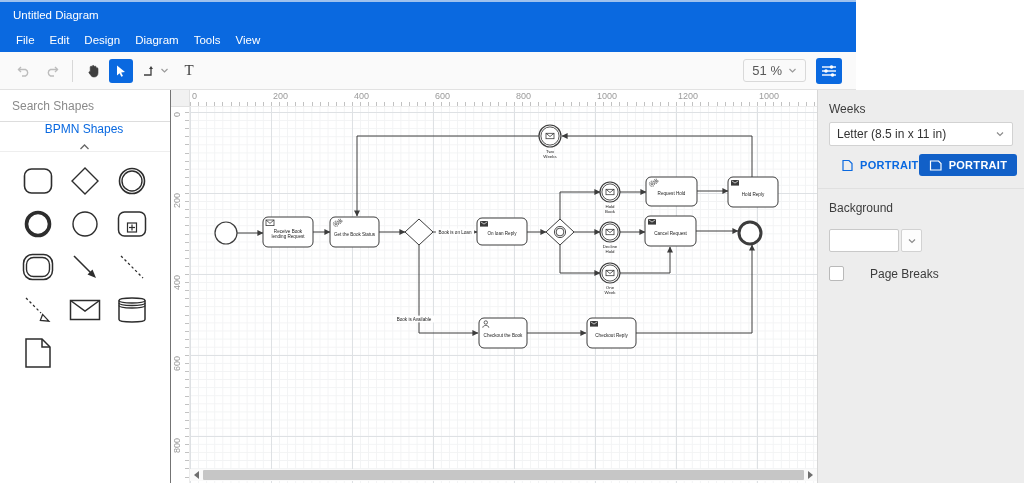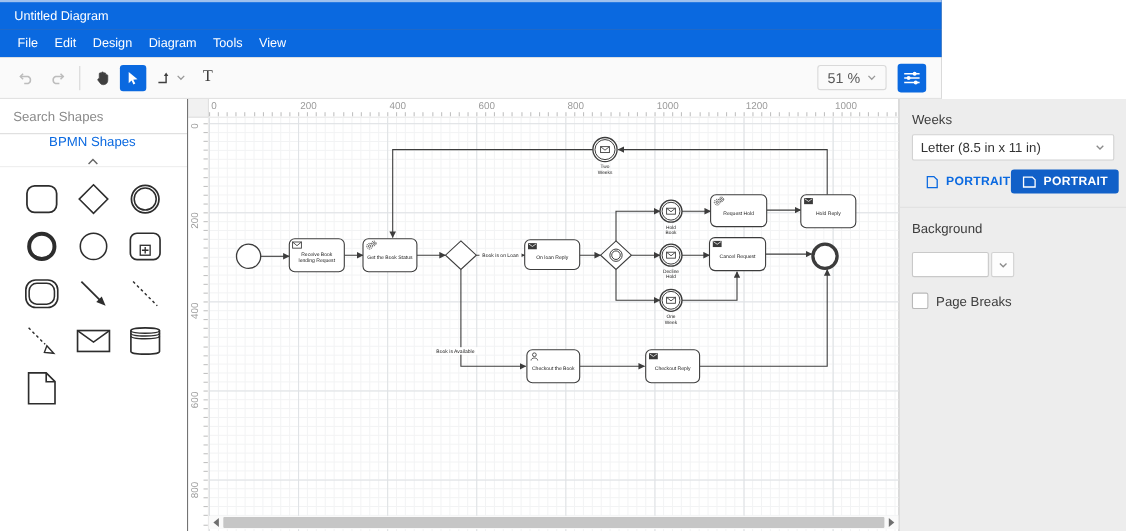--- a/index.html
+++ b/index.html
@@ -80,21 +80,21 @@
   .portrait-btn { display:flex; align-items:center; gap:7px; color:var(--accent); font-size:11px;
     font-weight:bold; letter-spacing:.3px; }
   .landscape-btn { display:flex; align-items:center; gap:7px; background:#1160c8; color:#fff; font-size:11px;
     font-weight:bold; letter-spacing:.3px; border-radius:3px; height:22px; padding:0 10px; }
   .bg-row { display:flex; align-items:center; gap:2px; padding:8px 11px 6px; }
   .bg-swatch { width:70px; height:23px; background:#fff; border:1px solid #c9c9c9; border-radius:2px; }
   .bg-chevron { width:21px; height:23px; background:#fdfdfd; border:1px solid #d2d2d2; border-radius:2px;
     display:flex; align-items:center; justify-content:center; }
   .pb-row { display:flex; align-items:center; gap:7px; padding:8px 11px; }
   .checkbox { width:15px; height:15px; background:#fff; border:1px solid #b9b9b9; border-radius:2px; }
-  .pb-label { font-size:12px; color:#3c3c3c; }
+  .pb-label { font-size:12px; color:#3c3c3c;margin-left:19px; }
 </style>
 </head>
 <body>
 
 <div class="app">
 
   <div class="titlebar">
     <span>Untitled Diagram</span>
   </div>
 

